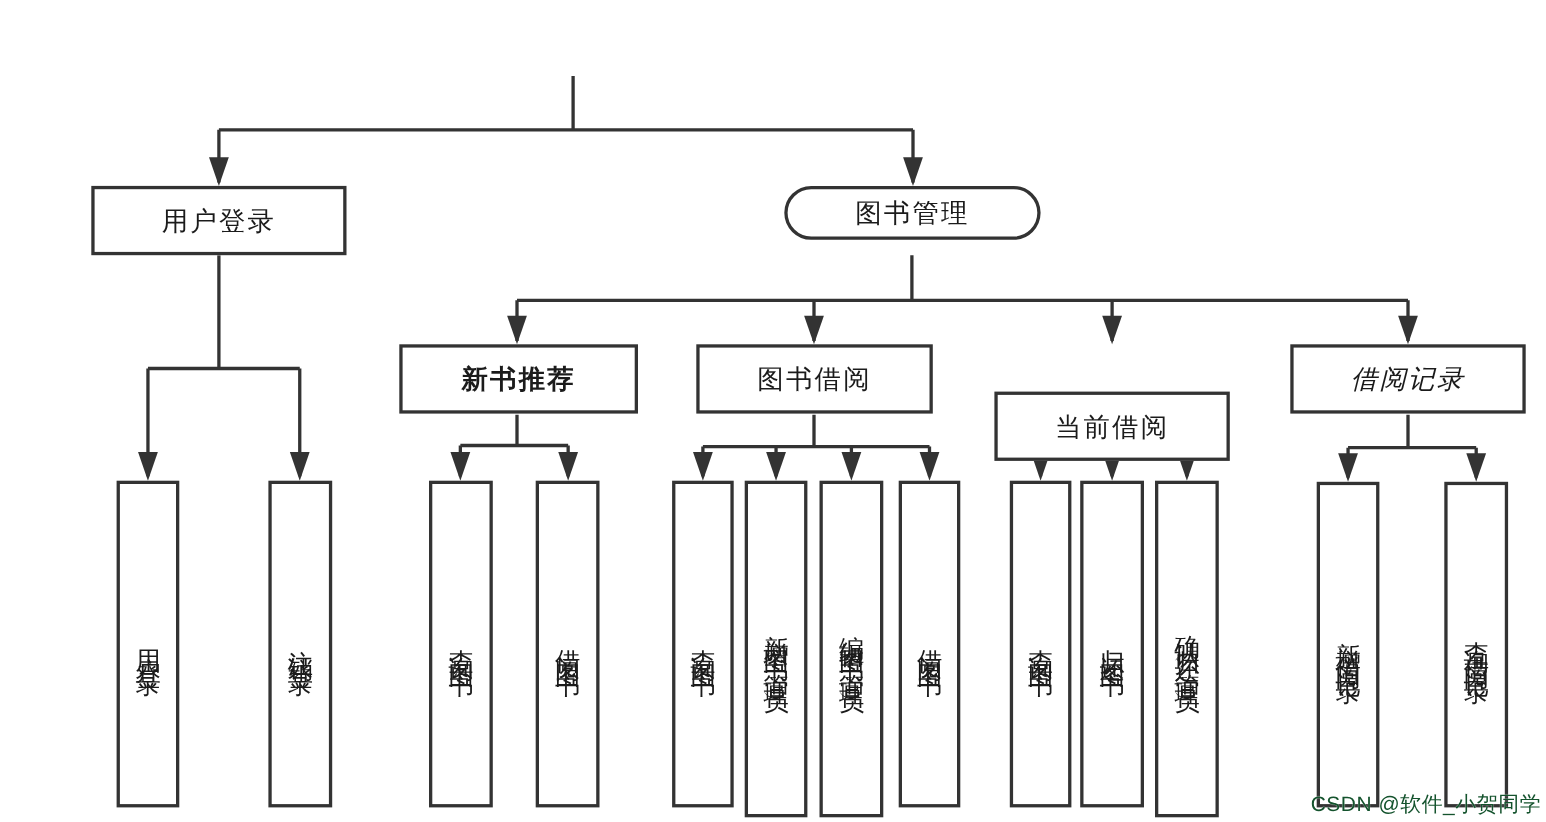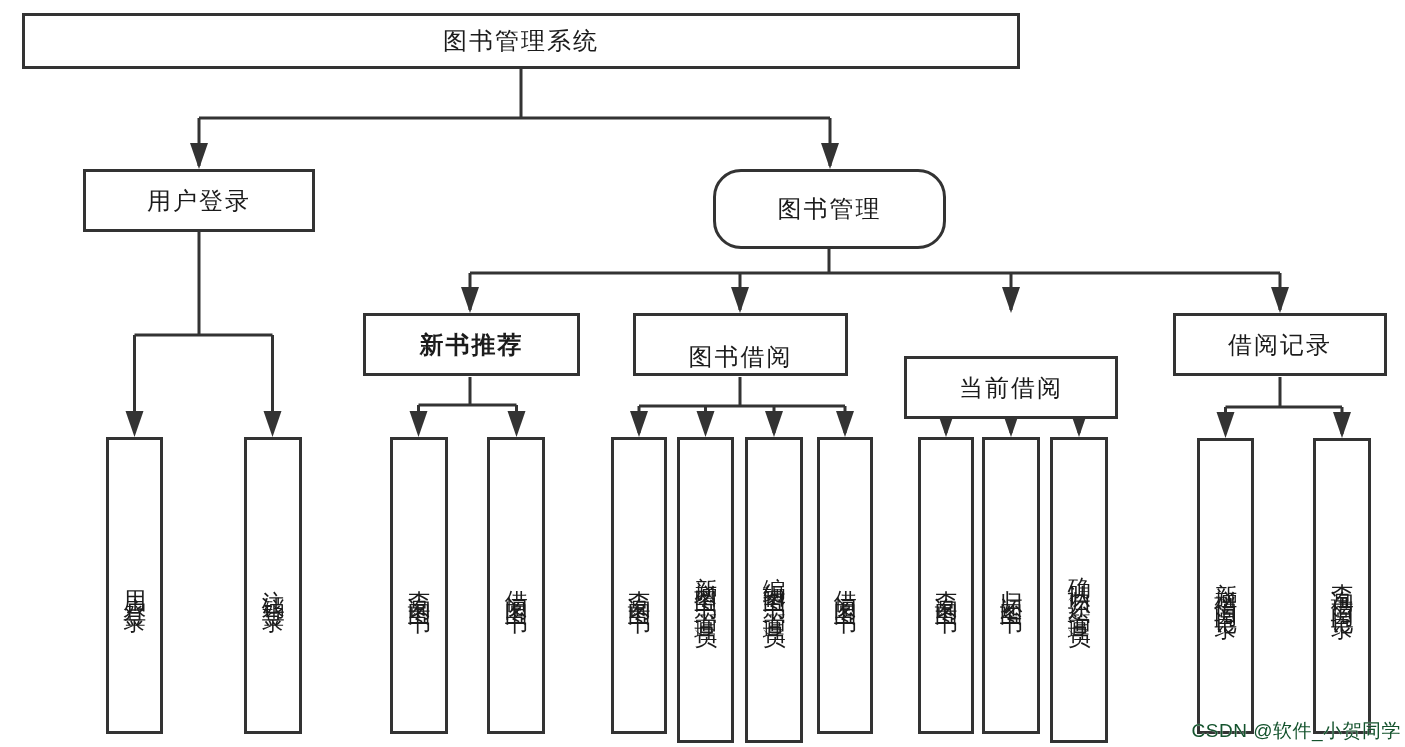--- a/index.html
+++ b/index.html
@@ -99,41 +99,38 @@
 
       <polygon points="937,411 955,411 946,437"></polygon>
       <polygon points="1002,411 1020,411 1011,437"></polygon>
       <polygon points="1070,411 1088,411 1079,437"></polygon>
 
       <polygon points="1216.5,412 1234.5,412 1225.5,438"></polygon>
       <polygon points="1333,412 1351,412 1342,438"></polygon>
     </g>
   </svg>
 
-  <div class="box h" style="left:22px; top:13px; width:998px; height:56px;">
-    <span>图书管理系统</span>
-  </div>
 
   <div class="box h" style="left:83px; top:169px; width:232px; height:63px;">
     <span>用户登录</span>
   </div>
-  <div class="box h" style="left:713px; top:169px; width:233px; height:80px;border-radius:28px;">
+  <div class="box h" style="left:713px; top:169px; width:233px; height:49px;border-radius:28px;">
     <span>图书管理</span>
   </div>
 
   <div class="box h" style="left:363px; top:313px; width:217px; height:63px;font-weight:bold;">
     <span>新书推荐</span>
   </div>
-  <div class="box h" style="left:633px; top:313px; width:215px; height:63px;align-items:flex-end;">
+  <div class="box h" style="left:633px; top:313px; width:215px; height:63px;">
     <span>图书借阅</span>
   </div>
   <div class="box h" style="left:904px; top:313px; width:214px; height:63px;margin-top:43px;">
     <span>当前借阅</span>
   </div>
-  <div class="box h" style="left:1173px; top:313px; width:214px; height:63px;">
+  <div class="box h" style="left:1173px; top:313px; width:214px; height:63px;font-style:italic;">
     <span>借阅记录</span>
   </div>
 
   <div class="box v" style="left:106px; top:437px; width:57px; height:297px;">
     <span class="vtext">用户登录</span>
   </div>
   <div class="box v" style="left:244px; top:437px; width:58px; height:297px;">
     <span class="vtext">注销登录</span>
   </div>
 

